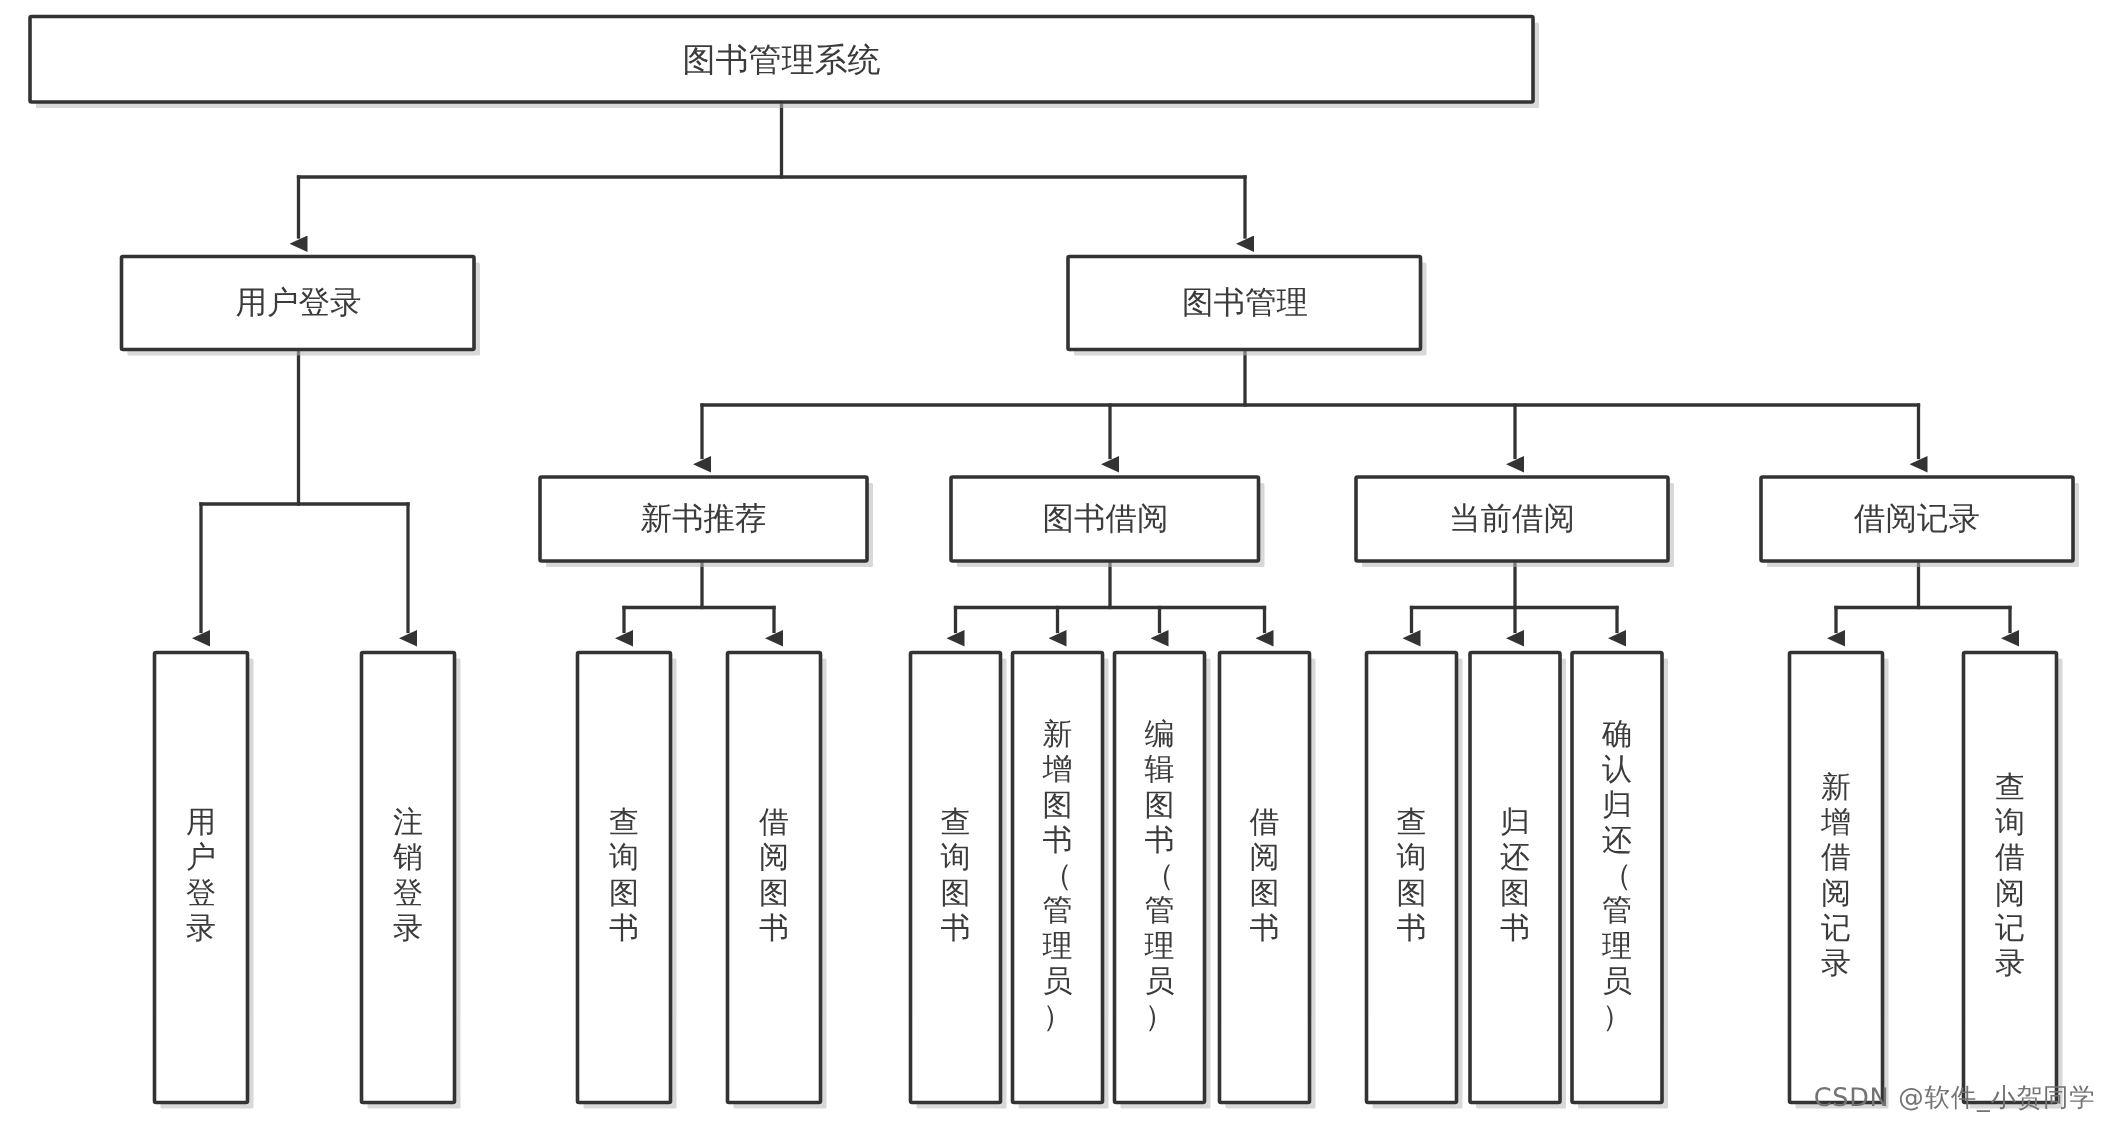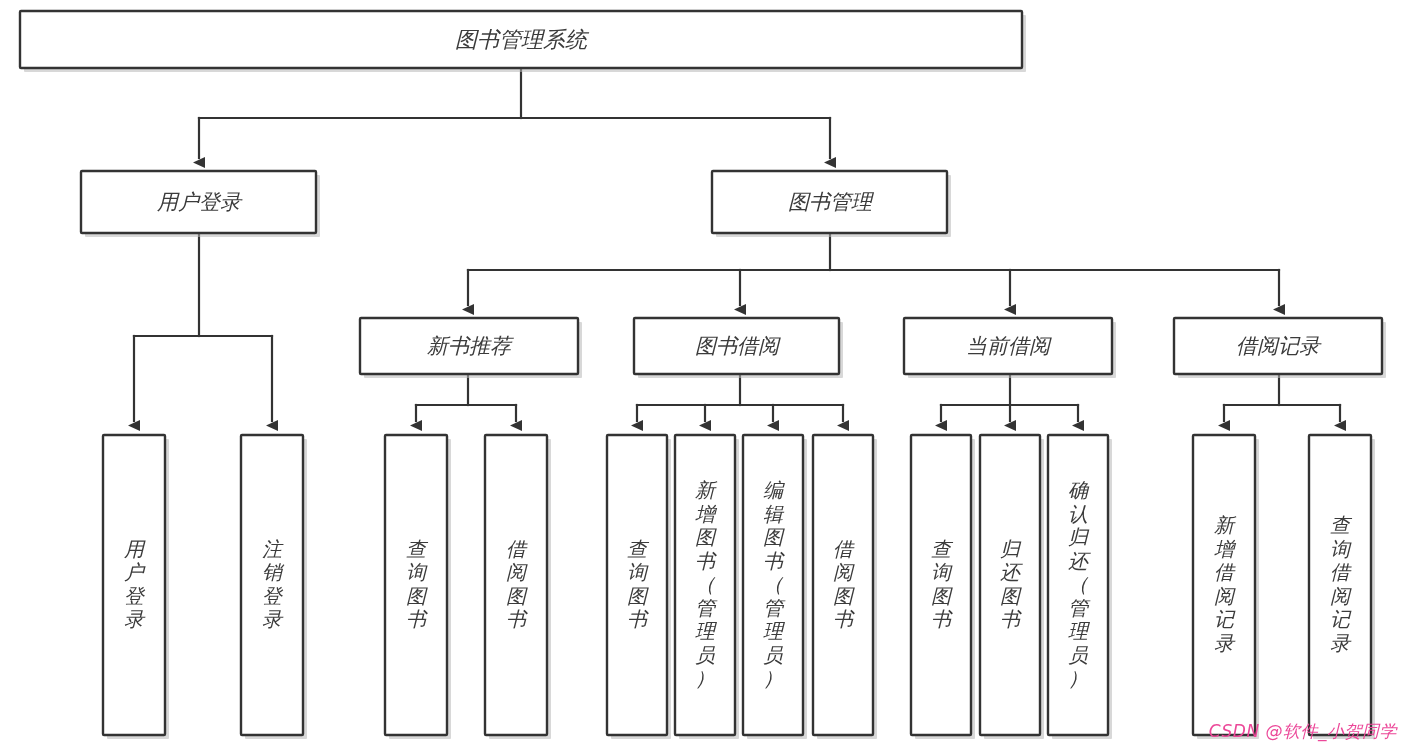--- a/index.html
+++ b/index.html
@@ -5,21 +5,21 @@
 <style>
   html,body{margin:0;padding:0;}
   body{
     width:1405px;height:747px;
     background:#ffffff;
     font-family:"DejaVu Sans","Liberation Sans",sans-serif;
     overflow:hidden;
     position:relative;
   }
   #diagram-root{
-    position:absolute;left:0;top:0;width:1405px;height:747px;font-style:italic;
+    position:absolute;left:0;top:0;width:1405px;height:747px;
   }
   svg#tree-svg{display:block;width:1405px;height:747px;}
 
   
   .conn{
     stroke:#333333;
     stroke-width:2.2;
     fill:none;
     stroke-linecap:square;
   }
@@ -47,21 +47,21 @@
   .label-h-top{font-size:22px;}
   .label-v{font-size:20px;}
 
   
   #watermark{
     position:absolute;
     right:8px;
     bottom:4px;
     font-family:"DejaVu Sans","Liberation Sans",sans-serif;
     font-size:17px;
-    color:#ec4899;
+    color:#737373;
     white-space:nowrap;
     letter-spacing:.5px;
     pointer-events:none;
   }
 </style>
 </head>
 <body>
 
 <div id="diagram-root">
 

